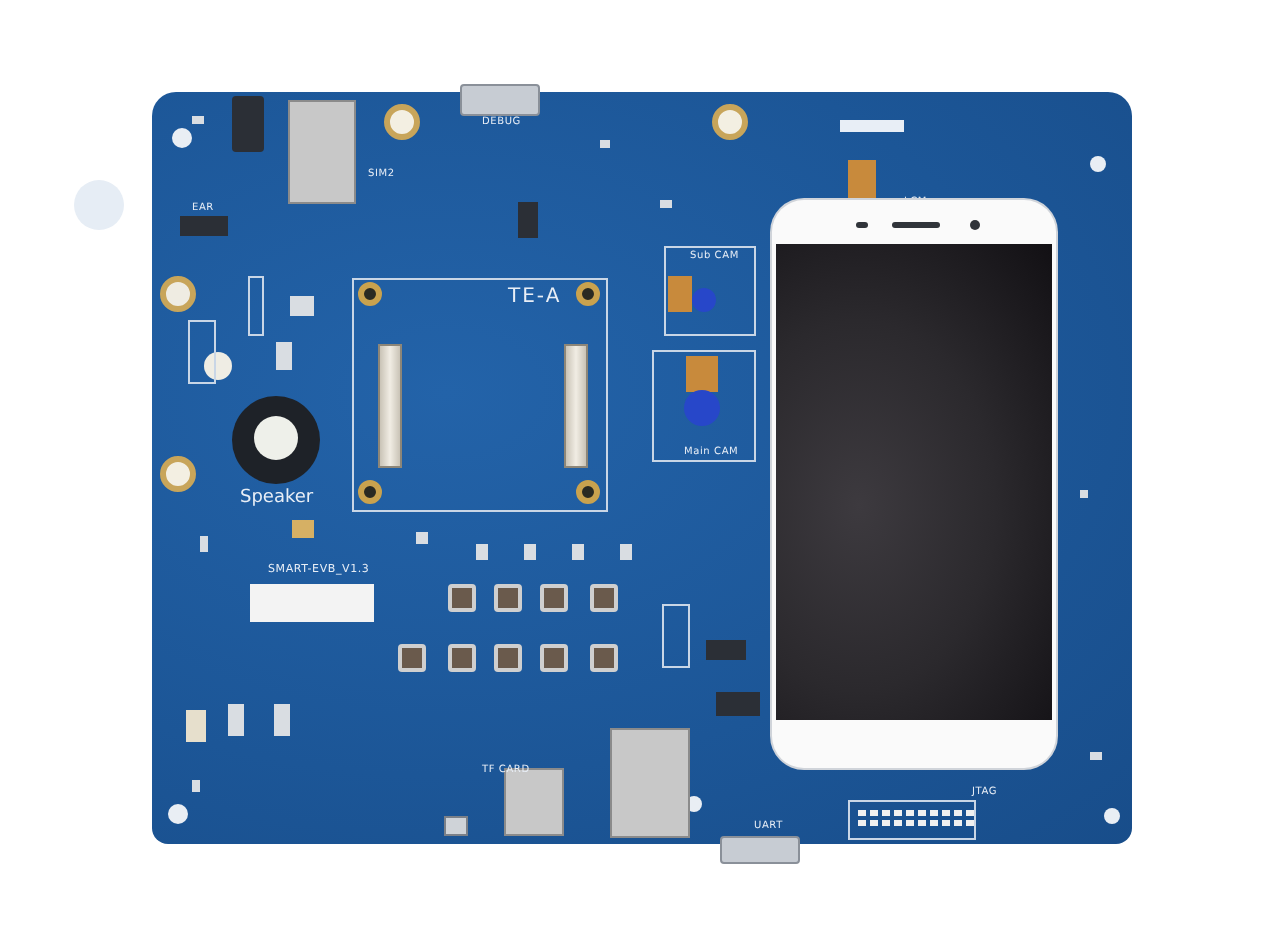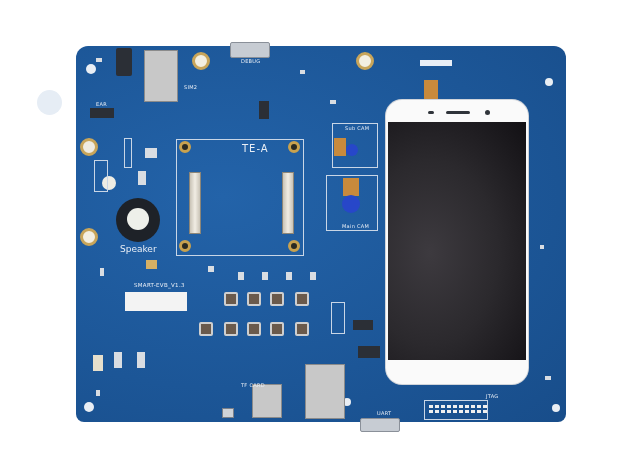--- a/index.html
+++ b/index.html
@@ -57,21 +57,21 @@
 
 <div class="abs chip" style="left:116px;top:48px;width:16px;height:28px;border-radius:2px;"></div>
 
 <div class="abs sim" style="left:144px;top:50px;width:34px;height:52px;"></div>
 <div class="abs silk" style="left:184px;top:84px;">SIM2</div>
 
 <div class="abs chip" style="left:90px;top:108px;width:24px;height:10px;"></div>
 <div class="abs silk" style="left:96px;top:101px;">EAR</div>
 
 <div class="abs module outline"></div>
-<div class="abs" style="left:242px;top:143px;color:#e8eef6;font-size:10px;letter-spacing:1px;">TE-A</div>
+<div class="abs" style="left:254px;top:143px;color:#e8eef6;font-size:10px;letter-spacing:1px;">TE-A</div>
 <div class="abs pad" style="left:179px;top:141px;"></div>
 <div class="abs pad" style="left:288px;top:141px;"></div>
 <div class="abs pad" style="left:179px;top:240px;"></div>
 <div class="abs pad" style="left:288px;top:240px;"></div>
 <div class="abs connector" style="left:189px;top:172px;"></div>
 <div class="abs connector" style="left:282px;top:172px;"></div>
 
 <div class="abs cam-outline" style="left:332px;top:123px;width:46px;height:45px;"></div>
 <div class="abs silk" style="left:345px;top:125px;">Sub CAM</div>
 <div class="abs flex" style="left:334px;top:138px;width:12px;height:18px;"></div>

